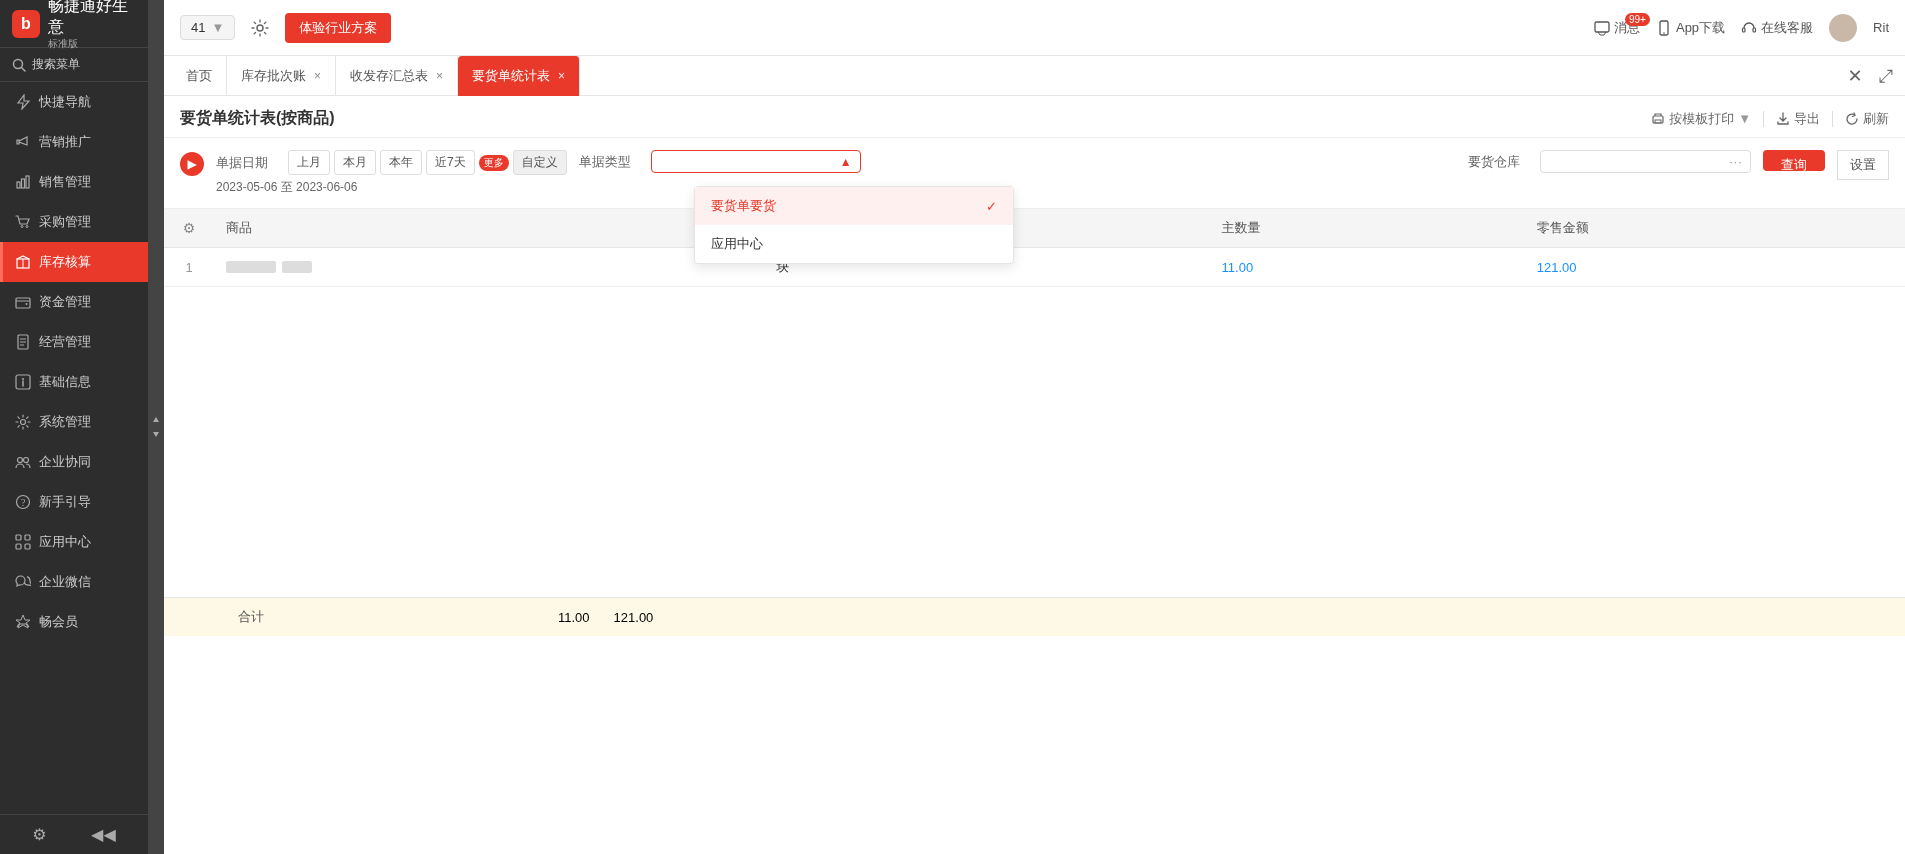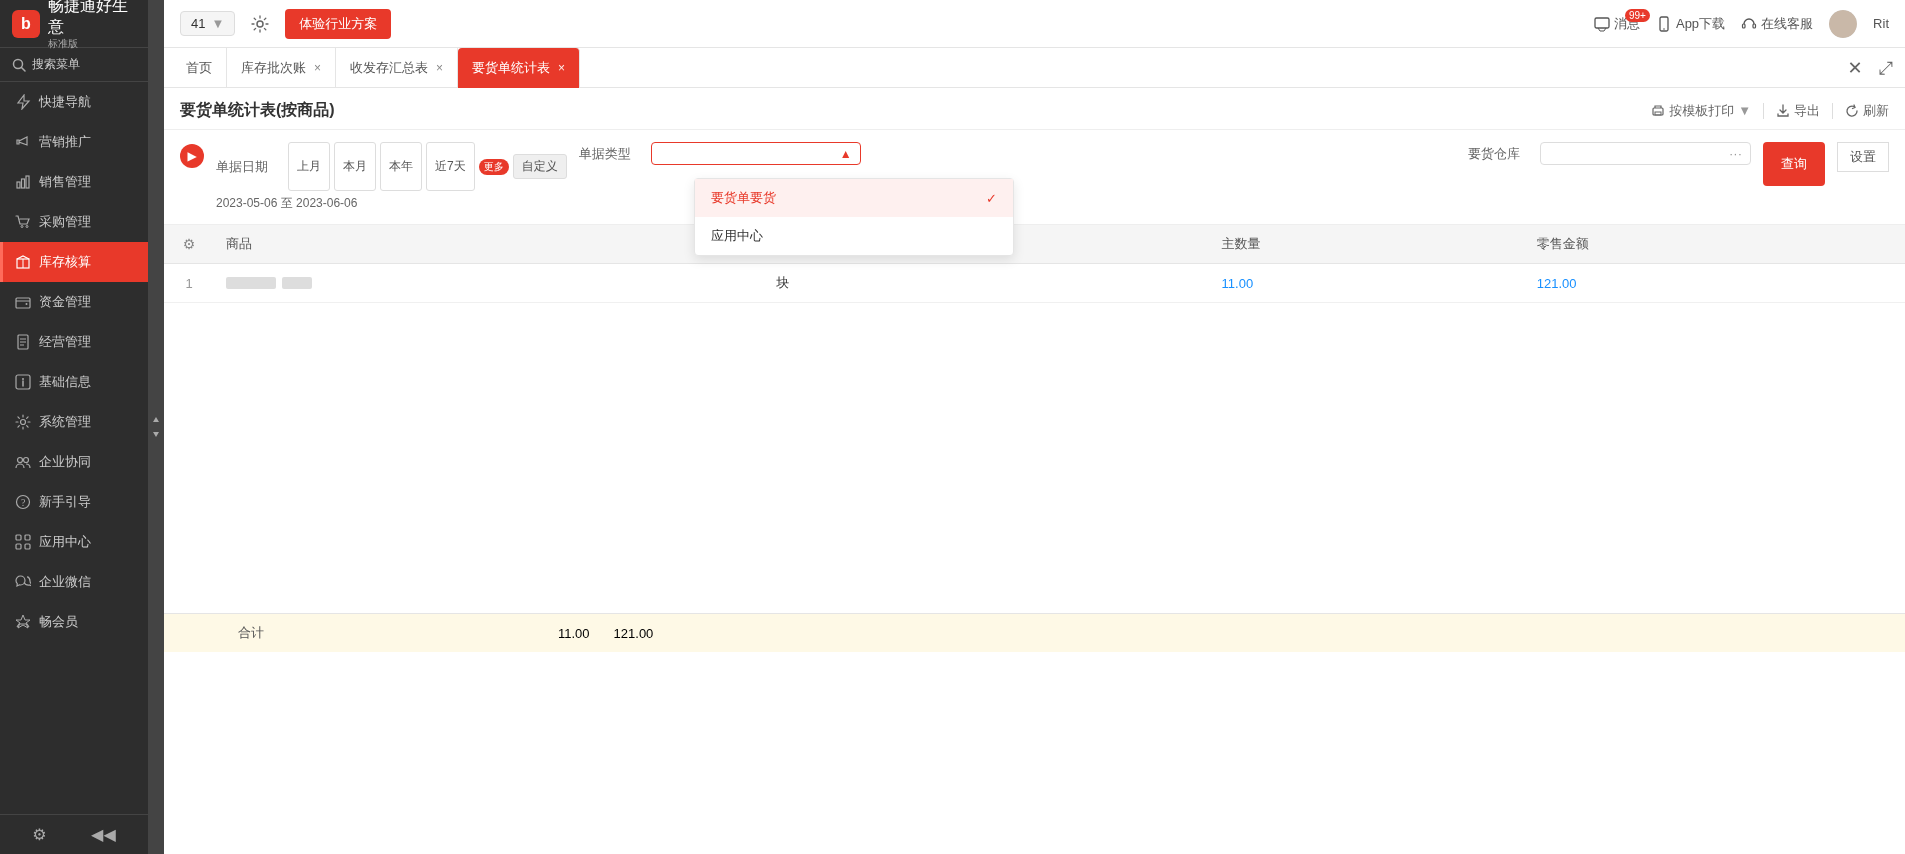--- a/index.html
+++ b/index.html
@@ -73,21 +73,21 @@
       display: flex;
       flex-direction: column;
       overflow: hidden;
       background: white;
     }
 
     
     .top-header {
       display: flex; align-items: center;
       padding: 0 16px;
-      height: 48px;
+      height: 56px;
       background: white;
       border-bottom: 1px solid #e5e5e5;
       flex-shrink: 0;
     }
     .top-header-left {
       display: flex; align-items: center; flex: 1;
     }
     .store-selector {
       display: flex; align-items: center;
       background: #f5f5f5; border: 1px solid #ddd;
@@ -209,21 +209,21 @@
       font-size: 12px; margin-top: 2px;
     }
     .filter-group {
       display: flex; align-items: center; gap: 20px;
     }
     .filter-label { color: #666; font-size: 13px; white-space: nowrap; }
     .date-filter {
       display: flex; align-items: center; gap: 4px;
     }
     .date-btn {
-      padding: 15px 8px; border: 1px solid #ddd;
+      padding: 3px 8px; border: 1px solid #ddd;
       border-radius: 3px; background: white;
       font-size: 12px; color: #555; cursor: pointer;
     }
     .date-more-badge {
       background: #e8392a; color: white;
       border-radius: 10px; font-size: 10px;
       padding: 1px 5px; cursor: pointer;
     }
     .date-custom {
       color: #555; font-size: 12px; cursor: pointer;
@@ -261,21 +261,21 @@
     }
     .warehouse-filter input {
       border: none; outline: none; font-size: 13px; flex: 1; background: transparent;
     }
     .more-dots { color: #999; cursor: pointer; margin-left: 4px; }
     
     .query-btn {
       background: #e8392a; color: white;
       border: none; border-radius: 4px;
       padding: 6px 18px; font-size: 13px; cursor: pointer;
-      height: 44px;
+      height: 21px;
     }
     .settings-btn {
       background: white; color: #555;
       border: 1px solid #ddd; border-radius: 0;
       padding: 5px 12px; font-size: 13px; cursor: pointer;
       height: 30px;
     }
 
     
     .dropdown-overlay {

